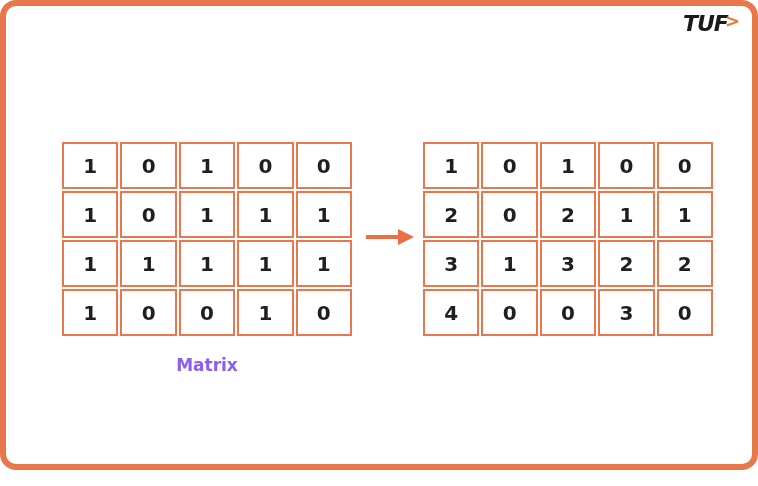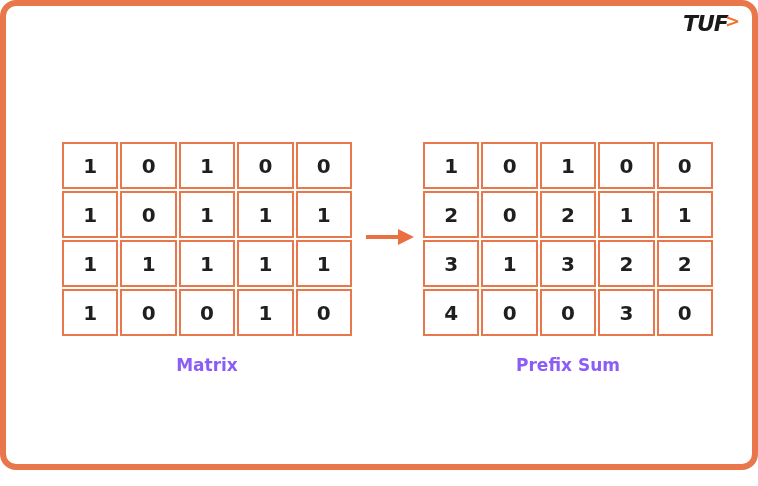--- a/index.html
+++ b/index.html
@@ -123,16 +123,15 @@
         <div class="cell">1</div>
         <div class="cell">3</div>
         <div class="cell">2</div>
         <div class="cell">2</div>
         <div class="cell">4</div>
         <div class="cell">0</div>
         <div class="cell">0</div>
         <div class="cell">3</div>
         <div class="cell">0</div>
       </div>
-    <div class="figure-label">Prefix Sum</div>
   </div>
 
 </div>
 
 </body></html>

